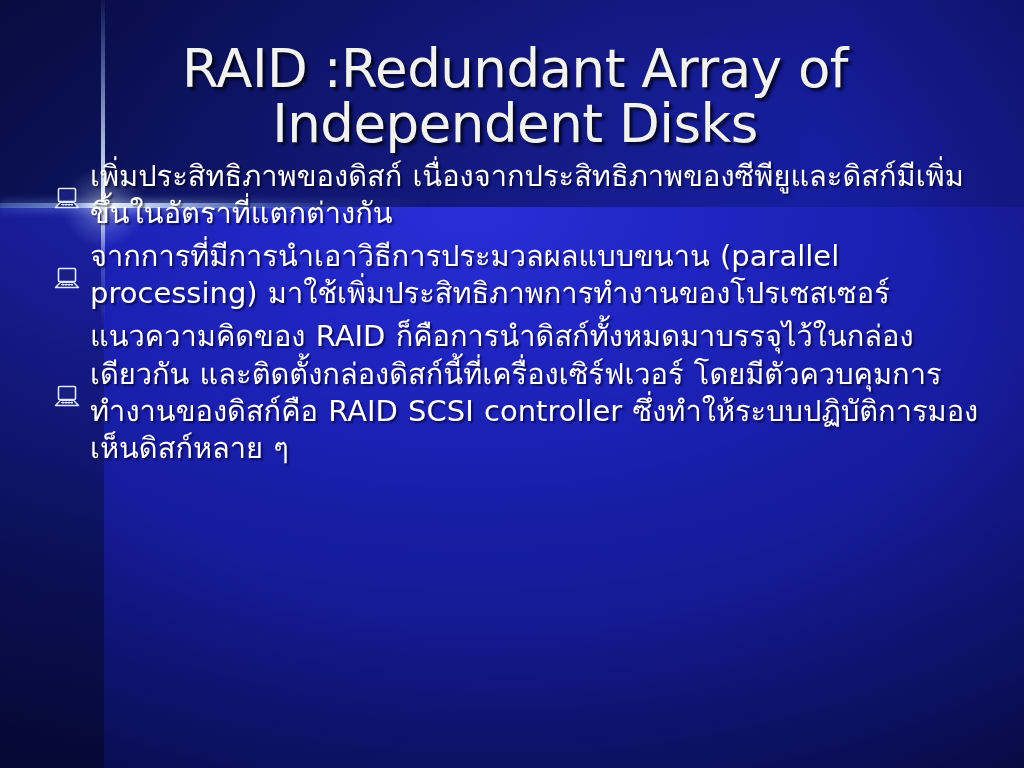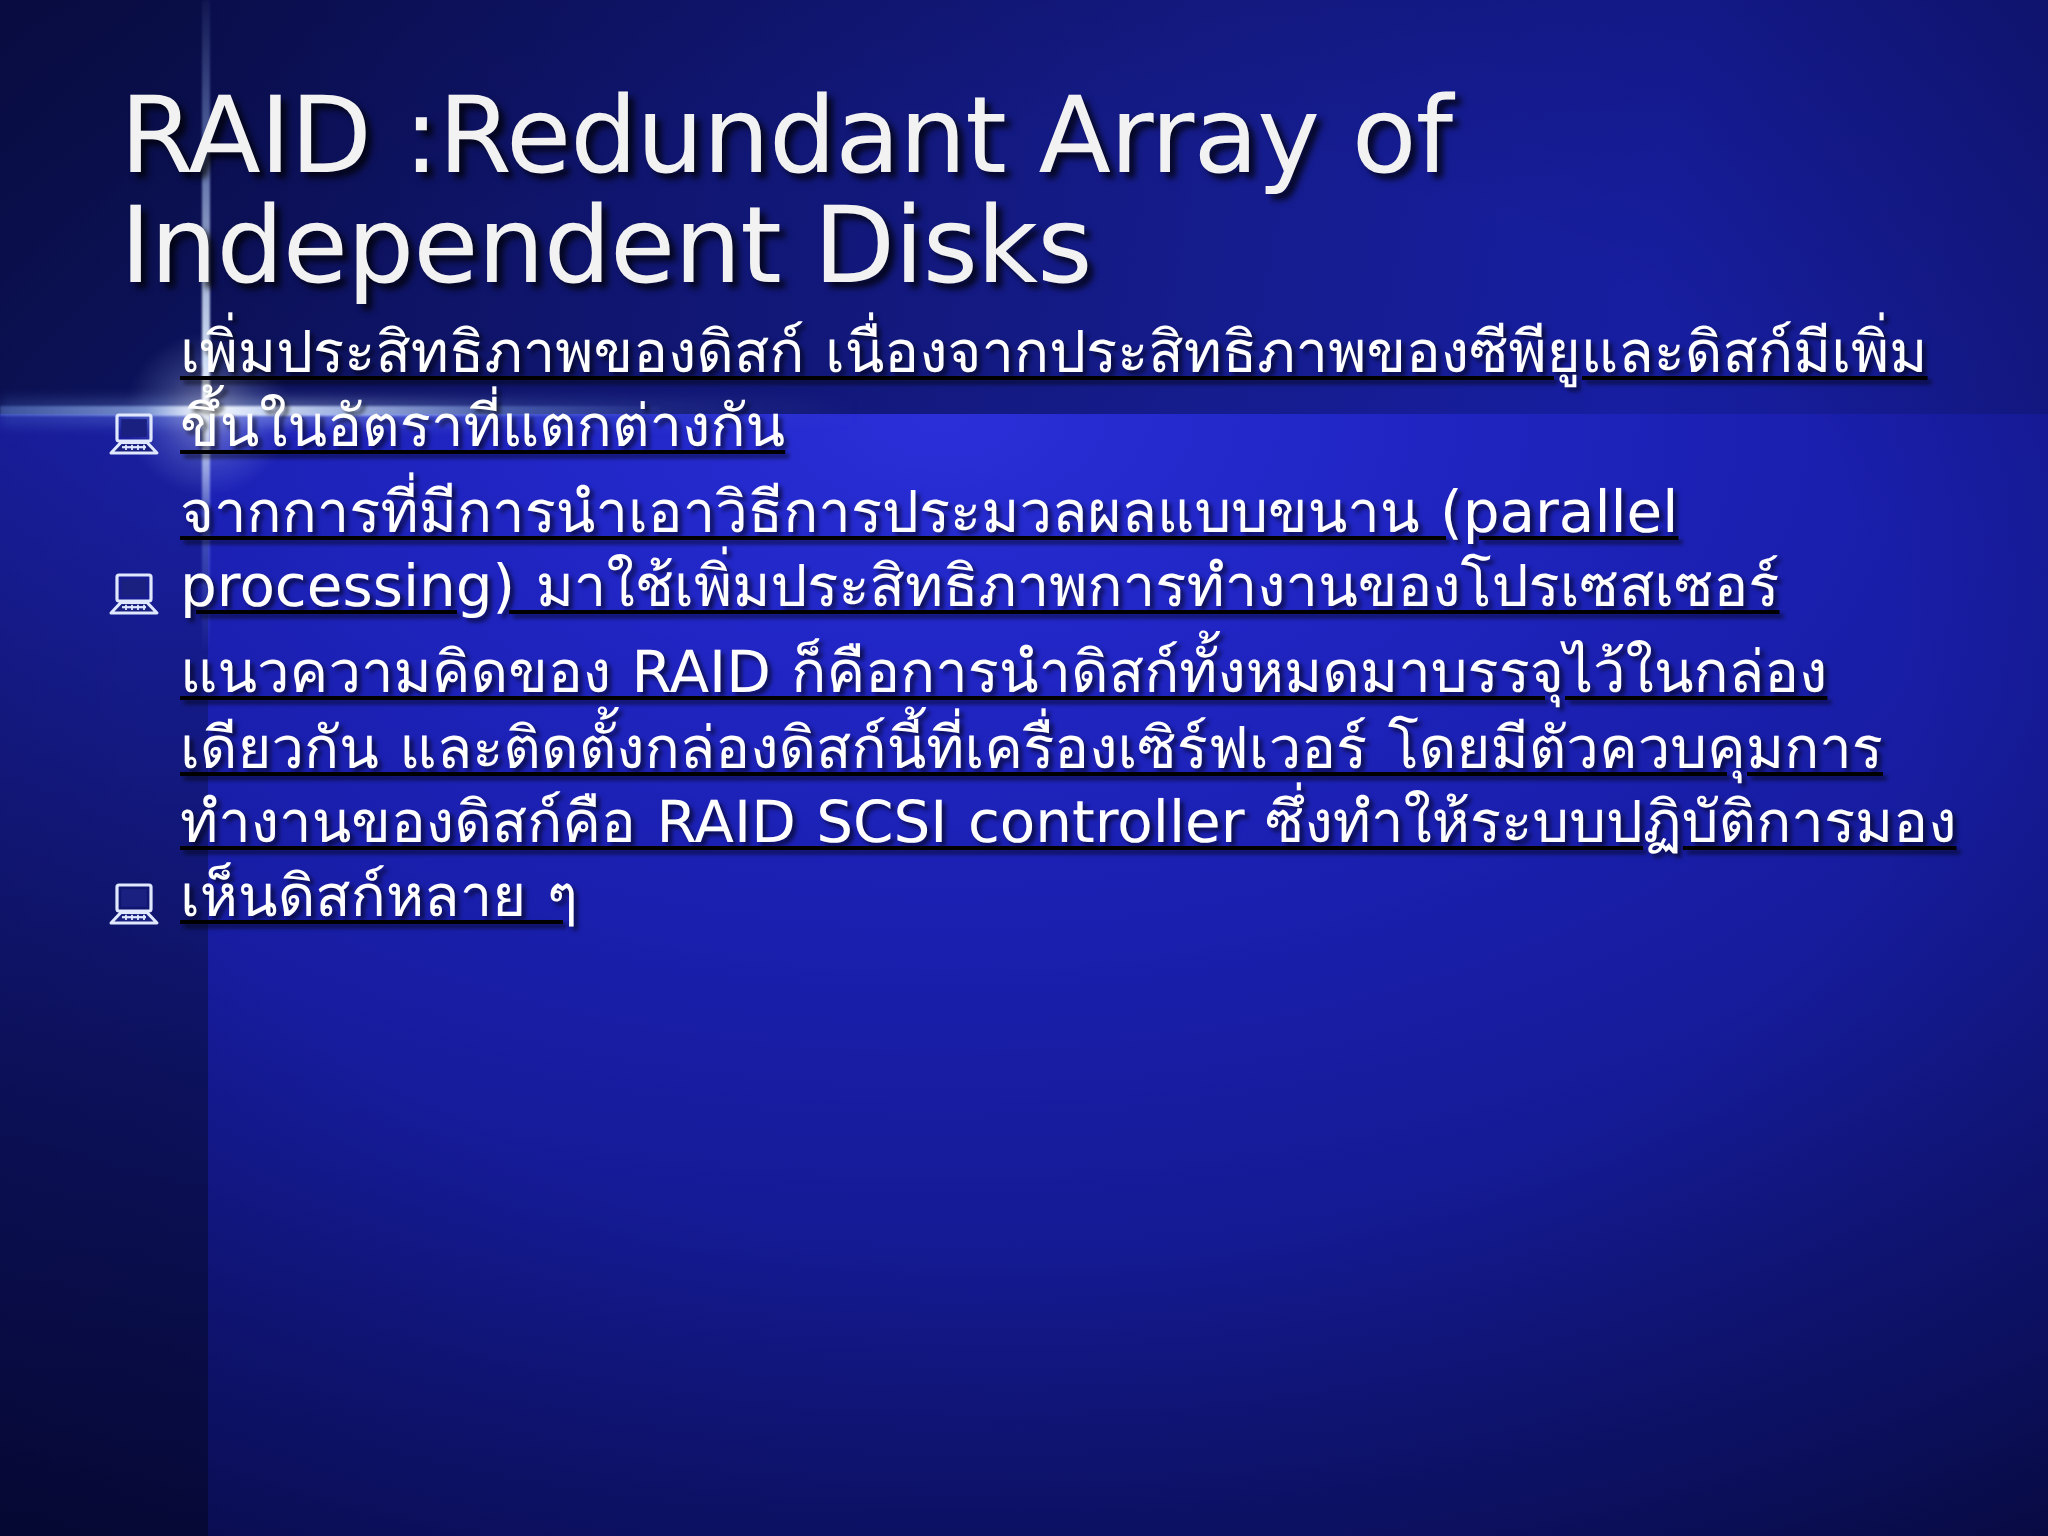--- a/index.html
+++ b/index.html
@@ -110,42 +110,41 @@
     background: radial-gradient(circle, rgba(255,255,255,0.42) 0%, rgba(180,205,255,0.18) 42%, rgba(120,160,240,0) 72%);
     filter: blur(2px);
   }
 
   
   .title {
     position: absolute;
     left: 60px;
     top: 42px;
     width: 910px;
-    text-align: left;
+    text-align: center;
     color: #f2f2f2;
     font-size: 53px;
     line-height: 1.03;
     font-weight: 400;
     letter-spacing: -0.5px;
     text-shadow: 3px 3px 3px rgba(0,0,0,0.75);
     white-space: pre-line;
   }
 
   
   .body {
     position: absolute;
     left: 52px;
     top: 158px;
     width: 930px;
   }
   .bullet-row {
     display: flex;
-    align-items: flex-end;
+    align-items: center;
     margin-bottom: 6px;
-    text-decoration: underline;
   }
   .bullet-icon {
     flex: 0 0 auto;
     width: 30px;
     height: 28px;
     margin-top: 8px;
     margin-right: 8px;
     position: relative;
   }
   .bullet-icon svg { display: block; }

